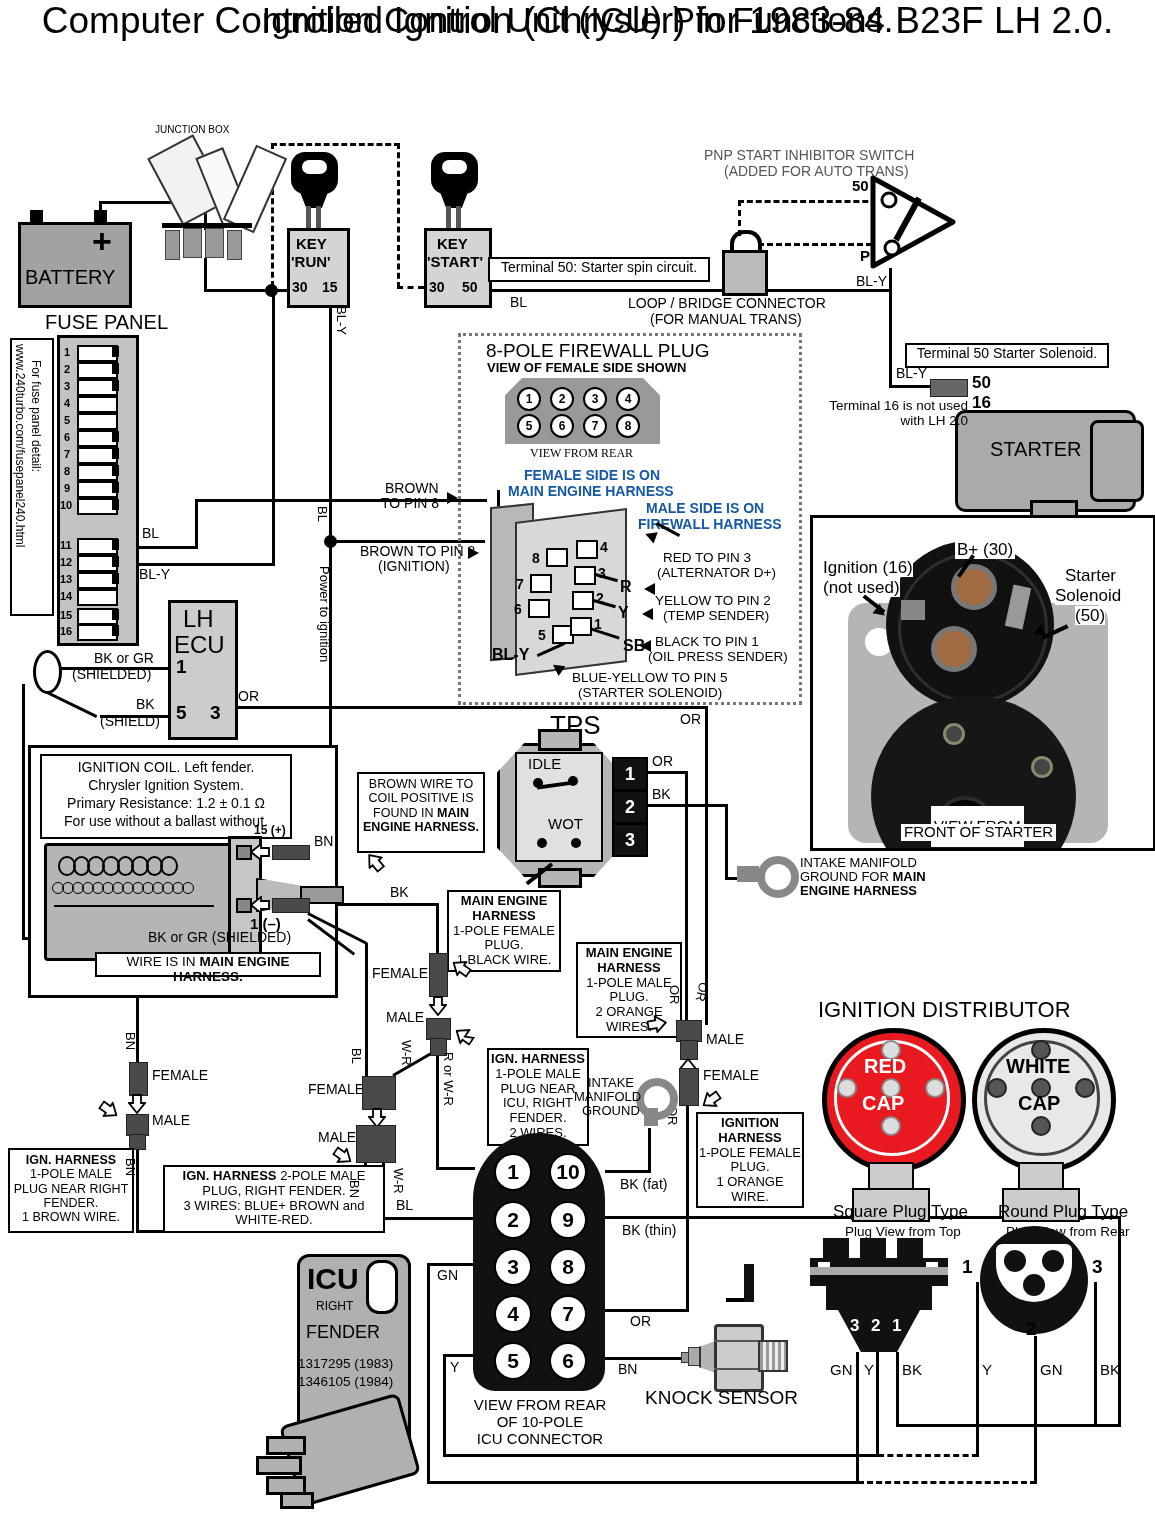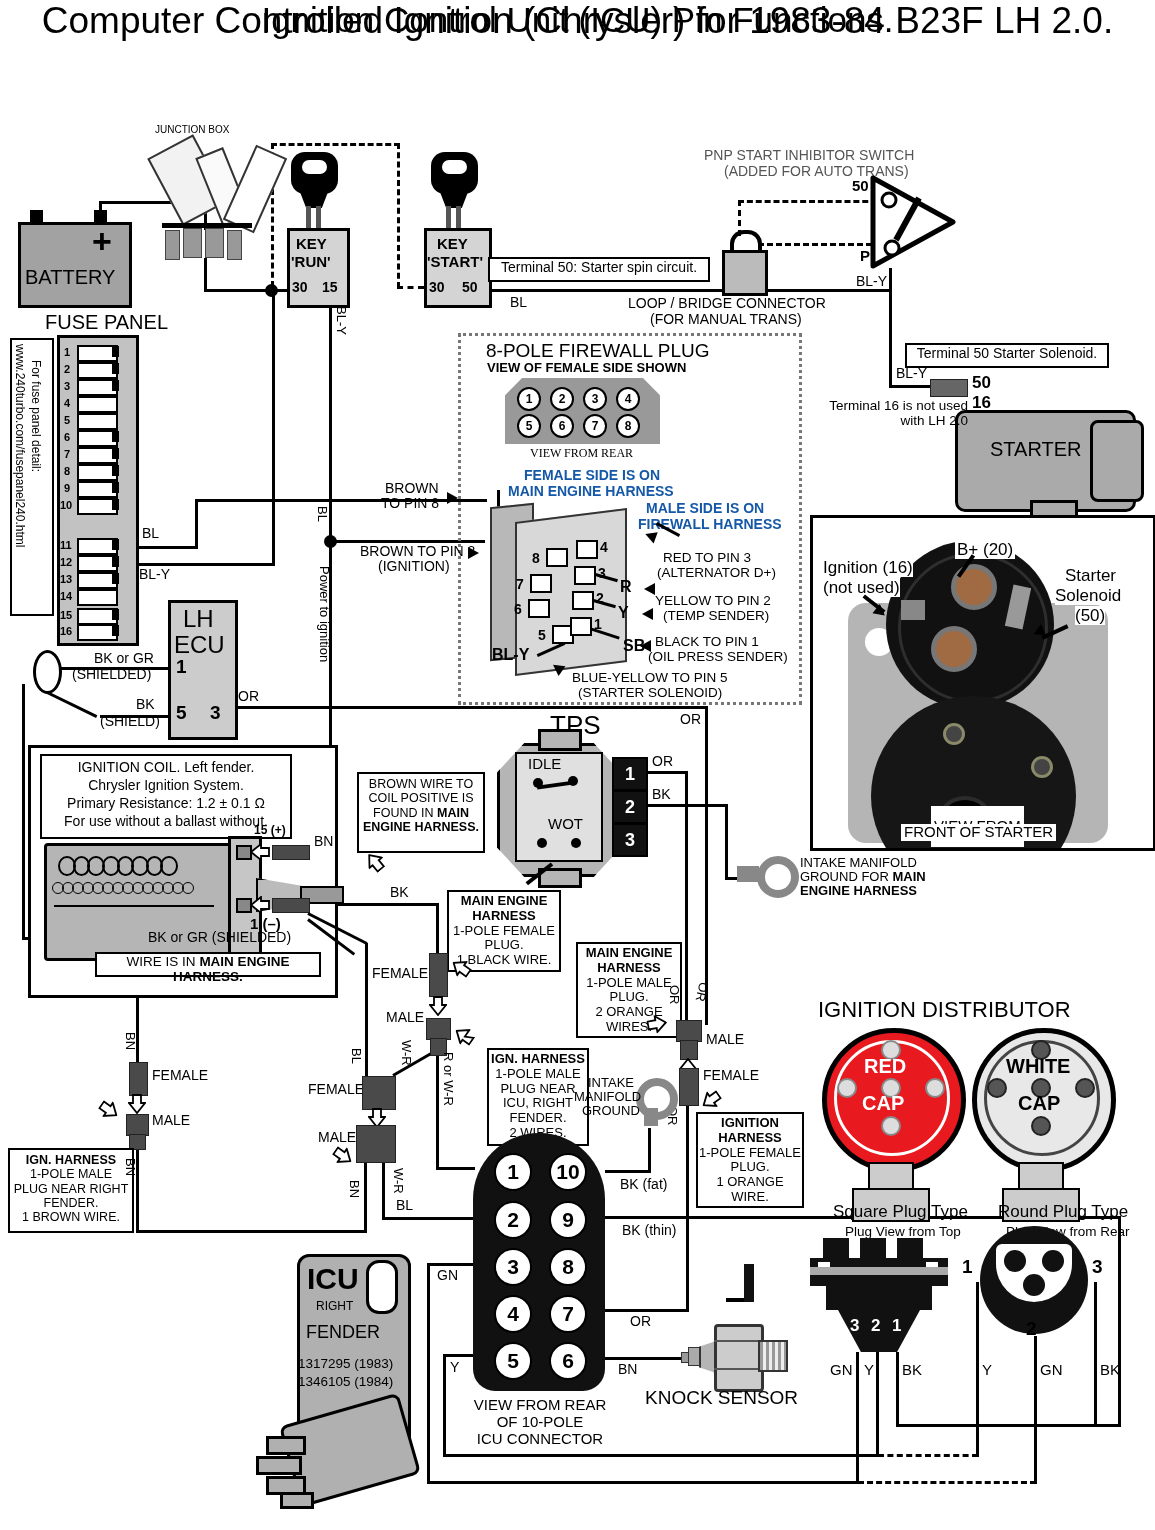--- a/index.html
+++ b/index.html
@@ -314,21 +314,21 @@
     <div class="a c" style="left:73px;top:23px;width:168px;height:168px;background:#111"></div>
     <div class="a c" style="left:85px;top:35px;width:144px;height:144px;border:3px solid #2e2e2e"></div>
     <div class="a c" style="left:138px;top:46px;width:36px;height:36px;background:#a06a42;border:5px solid #777"></div>
     <div class="a c" style="left:118px;top:108px;width:36px;height:36px;background:#a06a42;border:5px solid #777"></div>
     <div class="a" style="left:88px;top:82px;width:24px;height:20px;background:#888"></div>
     <div class="a" style="left:196px;top:68px;width:18px;height:42px;background:#999;transform:rotate(12deg)"></div>
     <div class="a c" style="left:58px;top:178px;width:205px;height:200px;background:#161616"></div>
     <div class="a c" style="left:130px;top:205px;width:16px;height:16px;background:#444;border:3px solid #8a8a6a"></div>
     <div class="a c" style="left:218px;top:238px;width:16px;height:16px;background:#444;border:3px solid #8a8a6a"></div>
     <div class="a c" style="left:125px;top:278px;width:46px;height:40px;background:#000;border:4px solid #2b2b2b"></div>
-    <div class="t" style="left:142px;top:22px;font-size:17px;background:#fff;padding:0 2px">B+ (20)</div>
+    <div class="t" style="left:142px;top:22px;font-size:17px;background:#fff;padding:0 2px">B+ (30)</div>
     <div class="w" style="left:140px;top:46px;width:26px;height:4px;transform:rotate(125deg)"></div>
     <div class="t" style="left:10px;top:40px;font-size:17px;background:#fff">Ignition (16)</div>
     <div class="t" style="left:10px;top:60px;font-size:17px;background:#fff">(not used)</div>
     <div class="w" style="left:48px;top:84px;width:26px;height:4px;transform:rotate(38deg)"></div>
     <div class="tri" style="left:62px;top:88px;transform:rotate(38deg)"></div>
     <div class="t" style="left:252px;top:48px;font-size:17px;background:#fff">Starter</div>
     <div class="t" style="left:242px;top:68px;font-size:17px;background:#fff">Solenoid</div>
     <div class="t" style="left:262px;top:88px;font-size:17px;background:#fff">(50)</div>
     <div class="w" style="left:228px;top:112px;width:28px;height:4px;transform:rotate(155deg)"></div>
     <div class="tri" style="left:220px;top:108px;transform:rotate(155deg)"></div>
@@ -465,20 +465,26 @@
   <div class="t" style="left:308px;top:1082px">FEMALE</div>
   <div class="gc" style="left:362px;top:1076px;width:32px;height:32px"></div>
   <svg class="a" width="18" height="20" viewBox="0 0 18 20" style="left:368px;top:1108px">
       <path d="M5 1 L13 1 L13 9 L17 9 L9 19 L1 9 L5 9 Z" fill="#fff" stroke="#000" stroke-width="1.8"></path>
     </svg>
   <div class="t" style="left:318px;top:1130px">MALE</div>
   <div class="gc" style="left:356px;top:1125px;width:38px;height:36px"></div>
   <svg class="a" width="18" height="20" viewBox="0 0 18 20" style="left:334px;top:1146px;transform:rotate(-55deg)">
       <path d="M5 1 L13 1 L13 9 L17 9 L9 19 L1 9 L5 9 Z" fill="#fff" stroke="#000" stroke-width="1.8"></path>
     </svg>
+  <div class="hbx" style="left:163px;top:1165px;width:218px;height:62px;padding-top:2px">
+    <div><span class="b">IGN. HARNESS</span><span> 2-POLE MALE</span></div>
+    <div>PLUG, RIGHT FENDER.</div>
+      <div>3 WIRES: BLUE+ BROWN and</div>
+      <div>WHITE-RED.</div>
+  </div>
   <div class="t vt" style="left:390px;top:1168px;font-size:13px">W-R</div>
   <div class="t vt" style="left:346px;top:1180px;font-size:13px">BN</div>
   <div class="t" style="left:396px;top:1198px">BL</div>
 
   <div class="t vt" style="left:122px;top:1032px;font-size:13px">BN</div>
   <div class="gc" style="left:129px;top:1062px;width:17px;height:32px"></div>
   <div class="t" style="left:152px;top:1068px">FEMALE</div>
   <svg class="a" width="18" height="20" viewBox="0 0 18 20" style="left:128px;top:1094px">
       <path d="M5 1 L13 1 L13 9 L17 9 L9 19 L1 9 L5 9 Z" fill="#fff" stroke="#000" stroke-width="1.8"></path>
     </svg>

